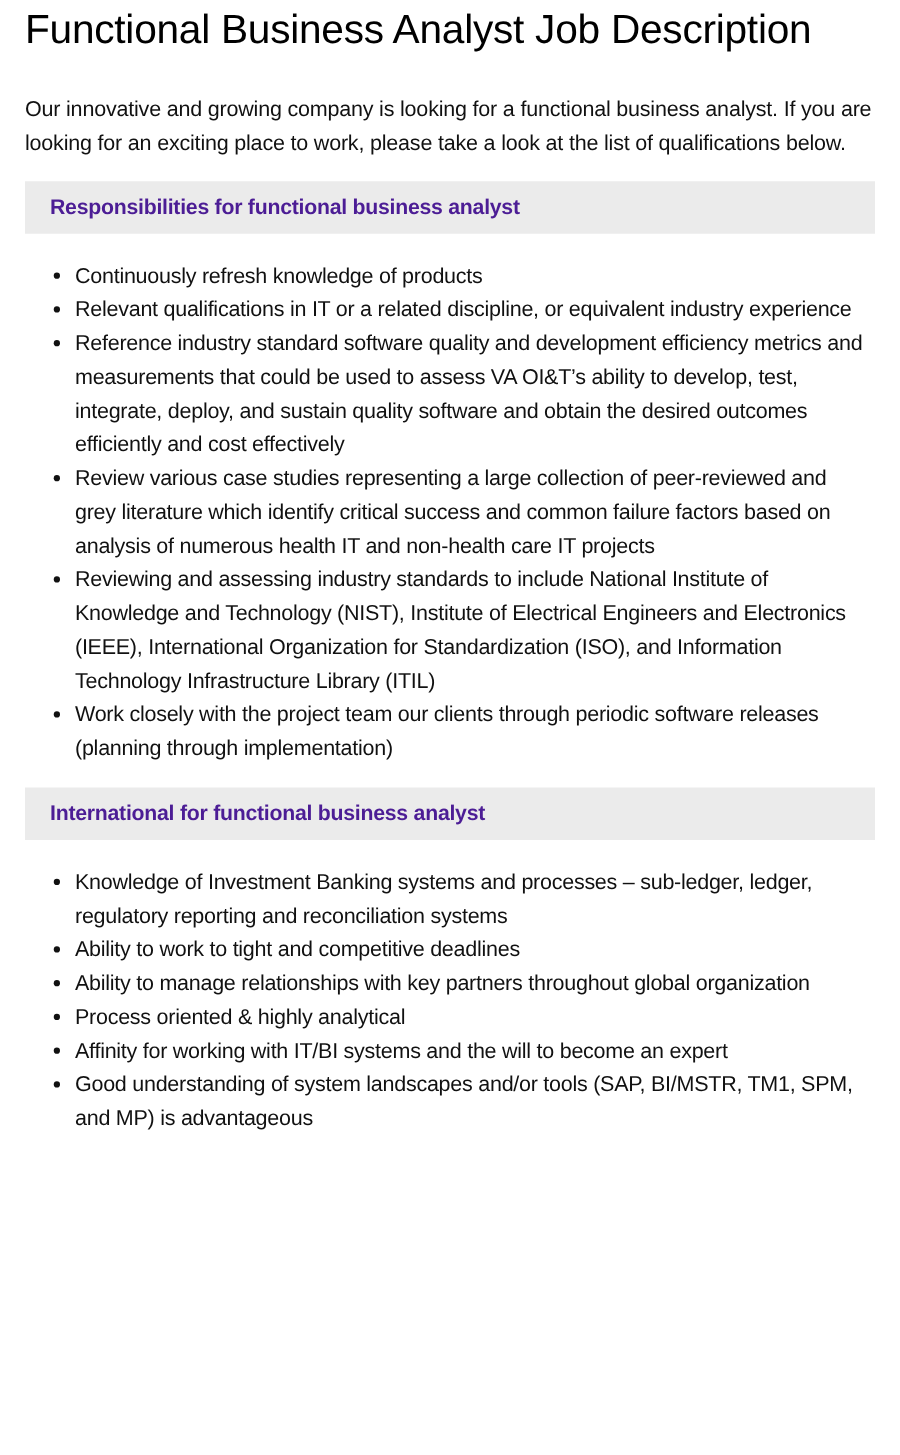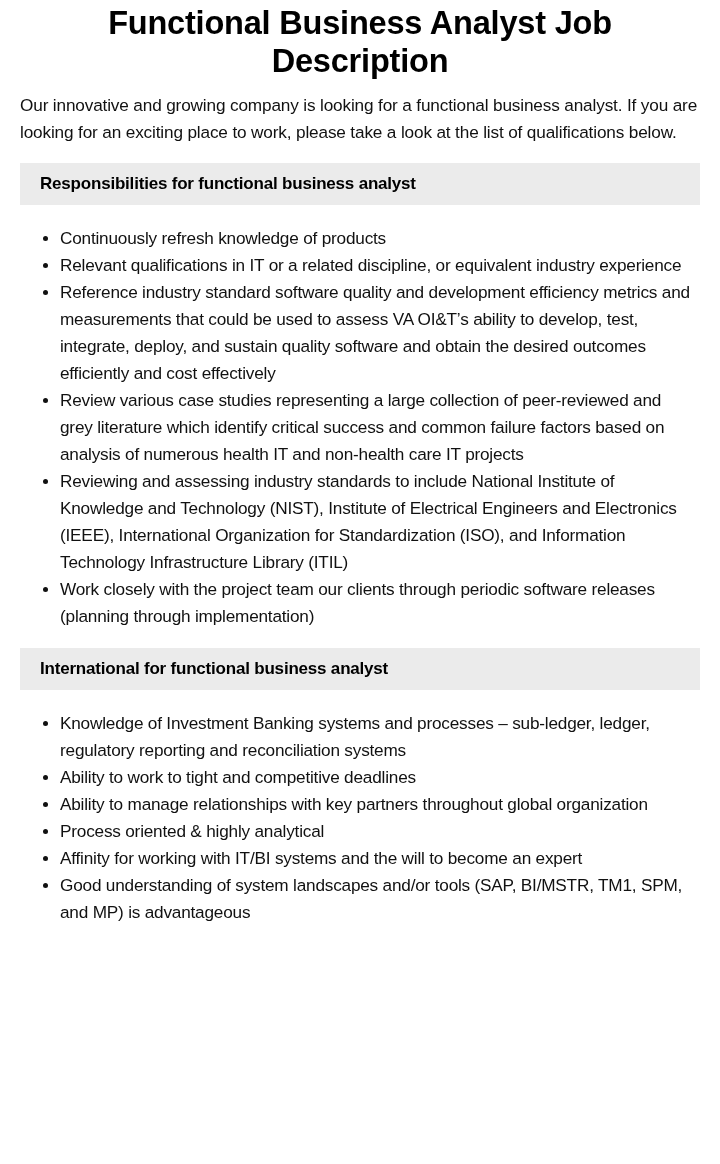--- a/index.html
+++ b/index.html
@@ -9,42 +9,42 @@
       overflow: hidden;
       font-family: "Liberation Sans", sans-serif;
       color: #111111;
     }
     .page { padding: 0 20px 0 20px; }
     h1 {
       margin: 0;
       padding-top: 4px;
       font-size: 32.5px;
       line-height: 38px;
-      font-weight: bold;
-      text-align: center;
+      font-weight: normal;
+      text-align: left;
       letter-spacing: -0.2px;
       color: #000;
     }
     .intro {
-      margin: 12px 0 0 0;
+      margin: 32px 0 0 0;
       font-size: 17.2px;
       line-height: 27px;
       letter-spacing: -0.15px;
     }
     .section-header {
       margin-top: 17px;
       background: #ebebeb;
       height: 42px;
       display: flex;
       align-items: center;
       padding-left: 20px;
       font-size: 17px;
       font-weight: bold;
       letter-spacing: -0.2px;
-      color: #000000;
+      color: #4c1d95;
     }
     ul.items {
       margin: 20px 0 0 0;
       padding: 0 0 0 40px;
       list-style: none;
     }
     ul.items li {
       position: relative;
       font-size: 17.2px;
       line-height: 27px;

